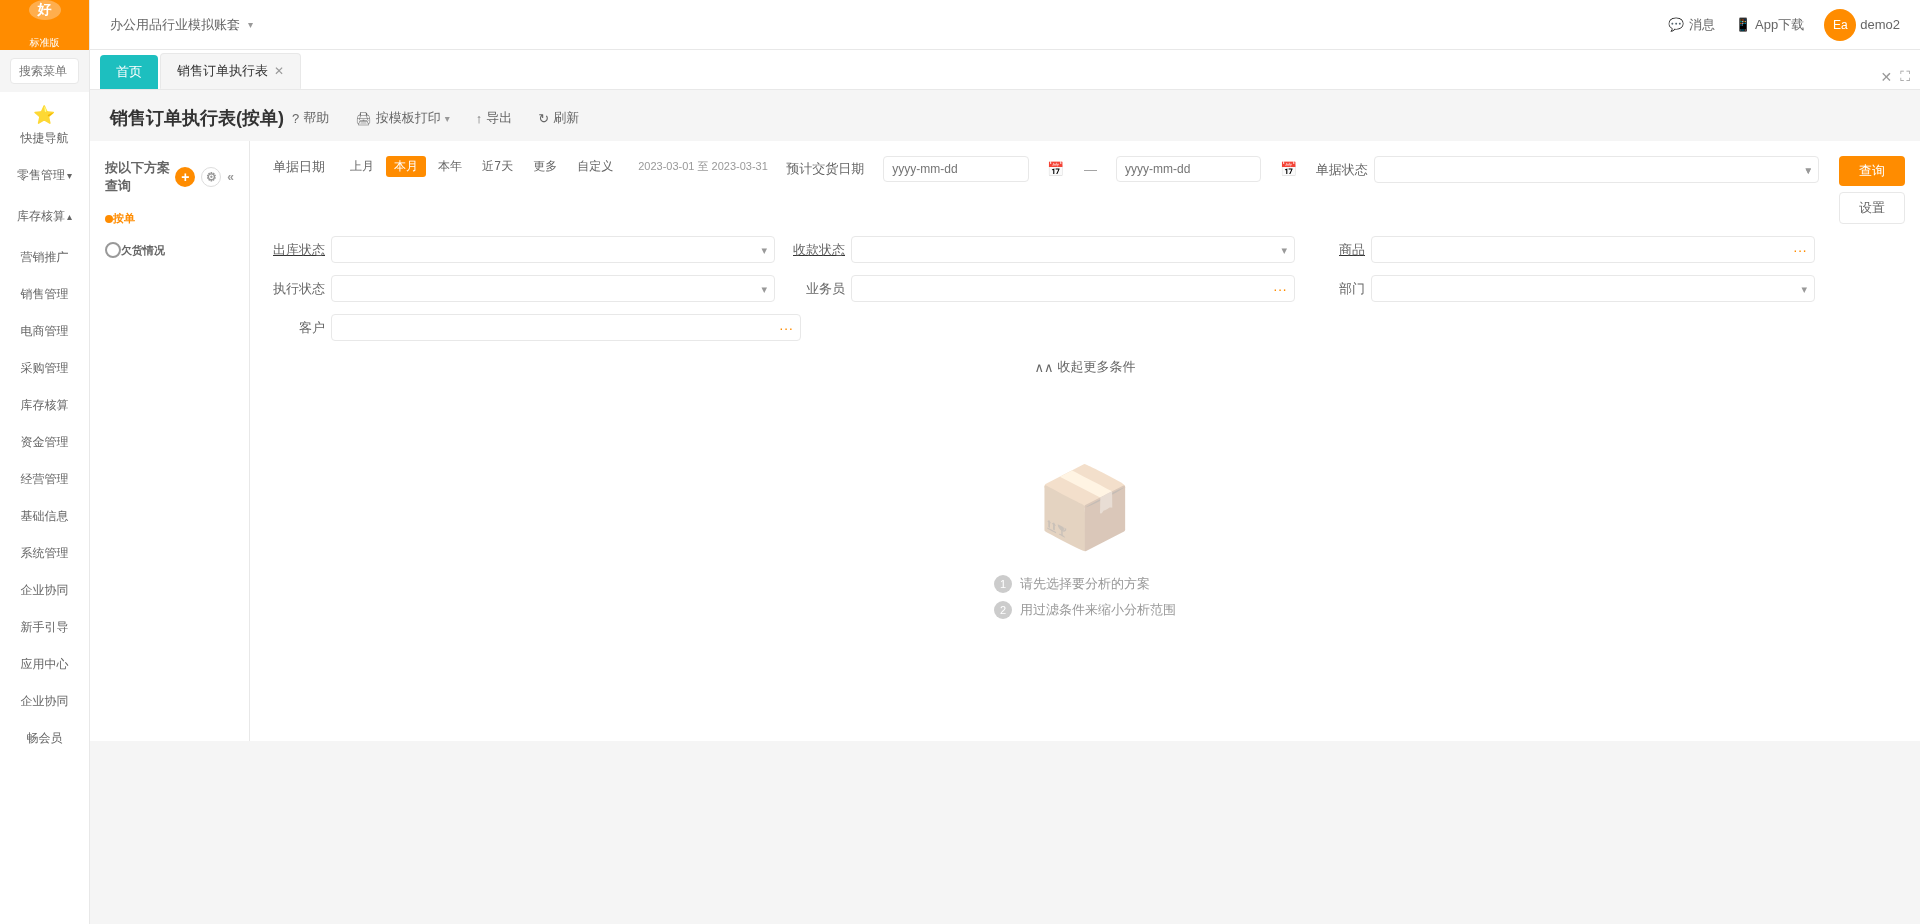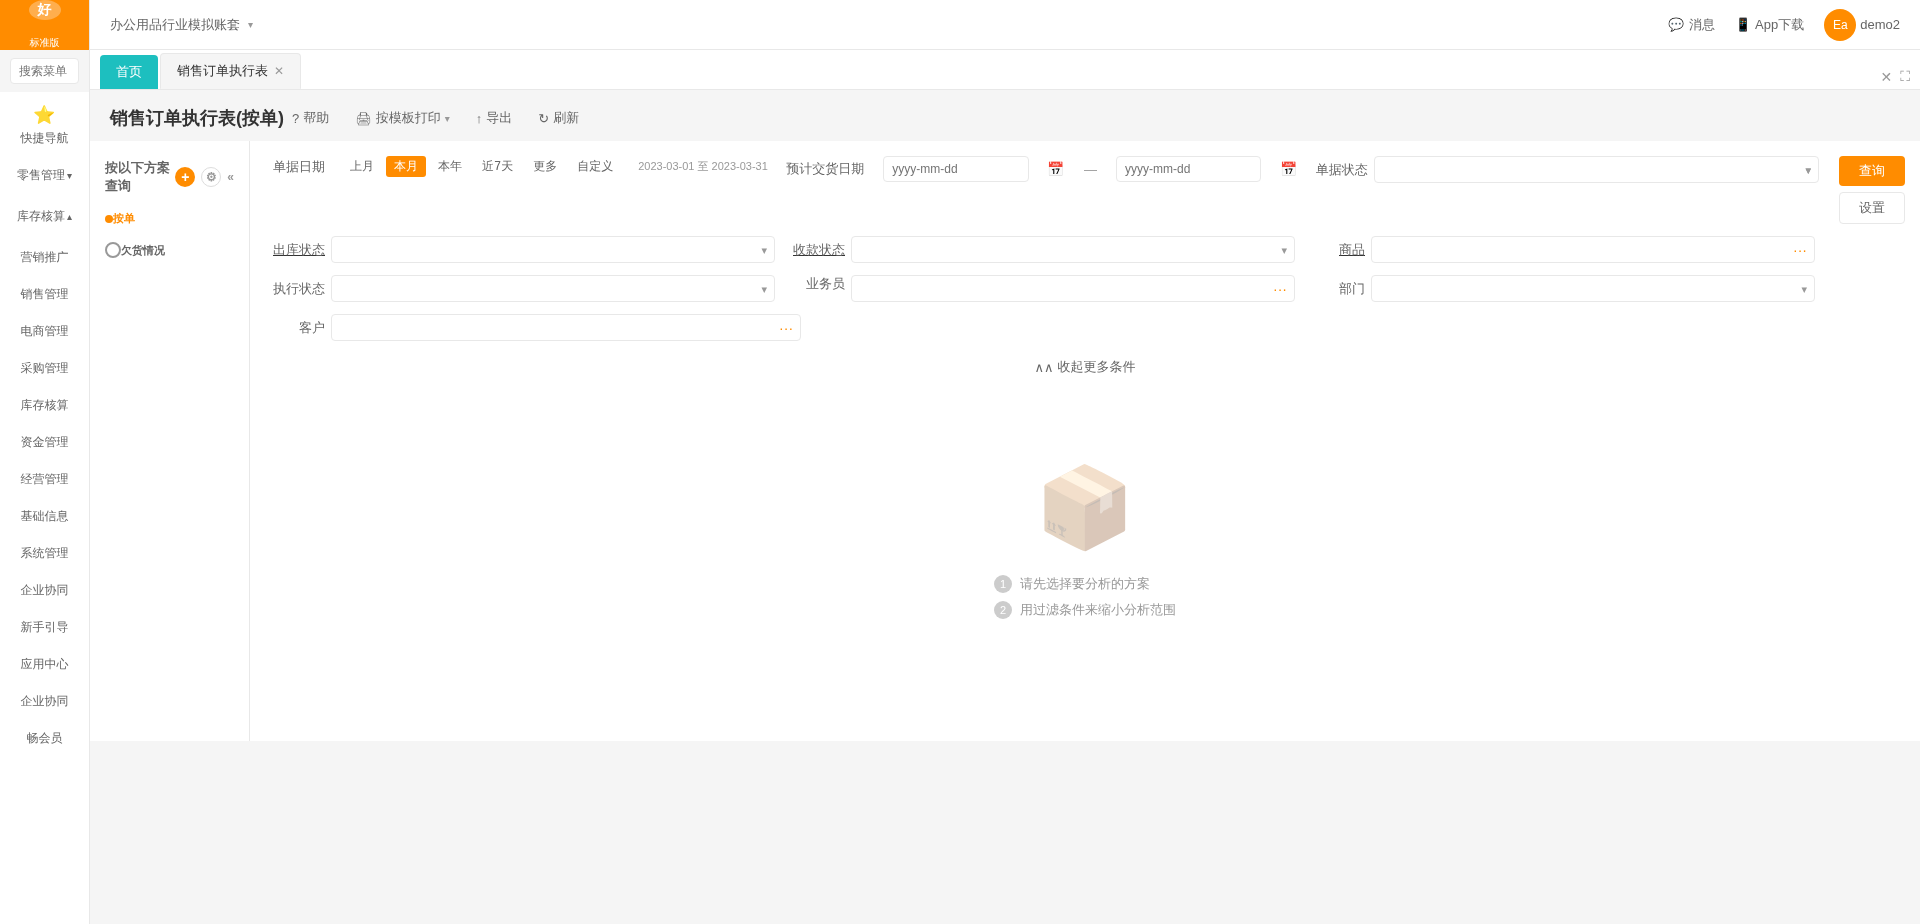--- a/index.html
+++ b/index.html
@@ -320,21 +320,21 @@
         </div>
 
         <div style="display:flex;align-items:center;gap:10px;margin-bottom:12px;">
           <div style="display:flex;align-items:center;gap:6px;flex:1;">
             <span class="fgi-label">执行状态</span>
             <div style="flex:1;position:relative;">
               <input type="text" style="width: 100%; border: 1px solid rgb(232, 232, 232); border-radius: 4px; padding: 5px 24px 5px 8px; font-size: 13px;">
               <span style="position:absolute;right:8px;top:50%;transform:translateY(-50%);color:#999;font-size:11px;pointer-events:none;">▾</span>
             </div>
           </div>
-          <div style="display:flex;gap:6px;flex:1;">
+          <div style="display:flex;align-items:center;gap:6px;flex:1;">
             <span class="fgi-label">业务员</span>
             <div style="flex:1;position:relative;">
               <input type="text" style="width: 100%; border: 1px solid rgb(232, 232, 232); border-radius: 4px; padding: 5px 28px 5px 8px; font-size: 13px;">
               <span style="position:absolute;right:8px;top:50%;transform:translateY(-50%);color:#ff8c00;font-size:14px;cursor:pointer;">···</span>
             </div>
           </div>
           <div style="display:flex;align-items:center;gap:6px;flex:1;">
             <span class="fgi-label">部门</span>
             <div style="flex:1;position:relative;">
               <input type="text" style="width: 100%; border: 1px solid rgb(232, 232, 232); border-radius: 4px; padding: 5px 24px 5px 8px; font-size: 13px;">

